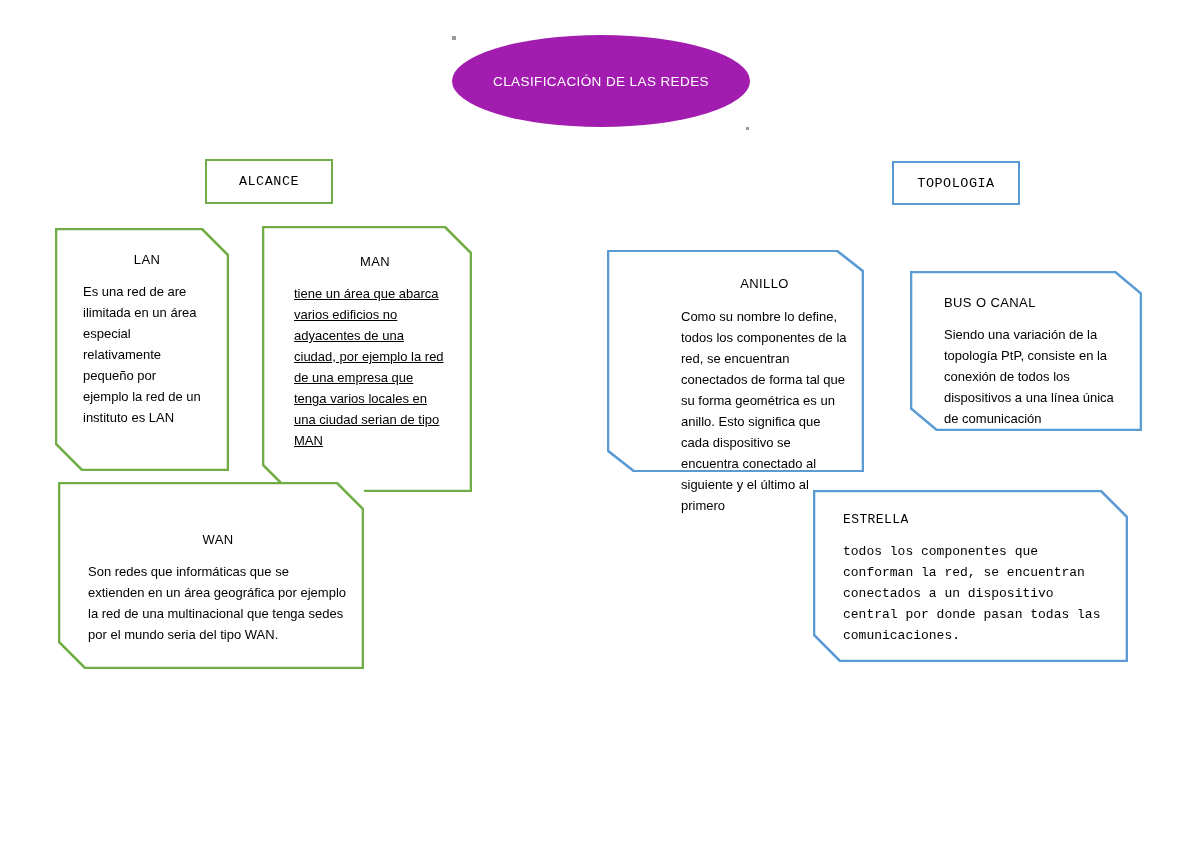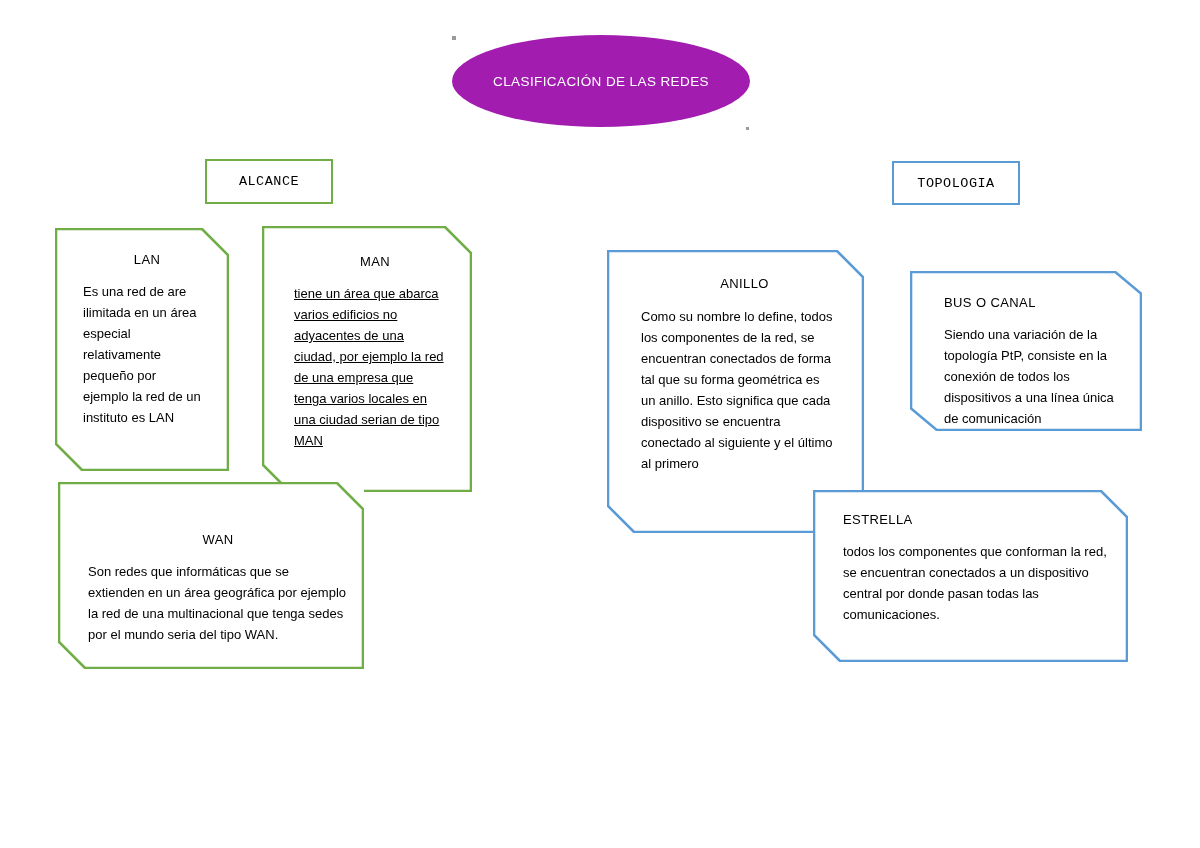--- a/index.html
+++ b/index.html
@@ -136,41 +136,41 @@
   <div class="note z3" style="left:58px; top:482px; width:306px; height:187px;">
     <svg class="note-shape" viewBox="0 0 306 187" preserveAspectRatio="none">
       <polygon points="1,1 279,1 305,27 305,186 27,186 1,160" fill="#ffffff" stroke="#70AD47" stroke-width="2.6" stroke-linejoin="miter" vector-effect="non-scaling-stroke"></polygon>
     </svg>
     <div class="note-inner" style="padding:24px 16px 10px 30px;margin-top:26px;">
       <p class="note-title" style="margin-bottom:14px;">WAN</p>
       <p class="note-body" style="max-width:258px;">Son redes que informáticas que se extienden en un área geográfica por ejemplo la red de una multinacional que tenga sedes por el mundo seria del tipo WAN.</p>
     </div>
   </div>
 
-  <div class="note z2" style="left:607px; top:250px; width:257px; height:283px;">
+  <div class="note z2" style="left:607px; top:250px; width:257px; height:222px;padding-left:40px;">
     <svg class="note-shape" viewBox="0 0 257 283" preserveAspectRatio="none">
       <polygon points="1,1 230,1 256,27 256,282 27,282 1,256" fill="#ffffff" stroke="#5B9BD5" stroke-width="2.6" stroke-linejoin="miter" vector-effect="non-scaling-stroke"></polygon>
     </svg>
     <div class="note-inner" style="padding:26px 16px 10px 34px;">
       <p class="note-title" style="margin-bottom:15px;">ANILLO</p>
       <p class="note-body" style="max-width:192px;">Como su nombre lo define, todos los componentes de la red, se encuentran conectados de forma tal que su forma geométrica es un anillo. Esto significa que cada dispositivo se encuentra conectado al siguiente y el último al primero</p>
     </div>
   </div>
 
   <div class="note z2" style="left:910px; top:271px; width:232px; height:160px;">
     <svg class="note-shape" viewBox="0 0 232 191" preserveAspectRatio="none">
       <polygon points="1,1 205,1 231,27 231,190 27,190 1,164" fill="#ffffff" stroke="#5B9BD5" stroke-width="2.6" stroke-linejoin="miter" vector-effect="non-scaling-stroke"></polygon>
     </svg>
     <div class="note-inner" style="padding:24px 14px 10px 34px;">
       <p class="note-title" style="text-align:left; margin-bottom:14px;">BUS O CANAL</p>
       <p class="note-body" style="max-width:182px;">Siendo una variación de la topología PtP, consiste en la conexión de todos los dispositivos a una línea única de comunicación</p>
     </div>
   </div>
 
-  <div class="note z4" style="left:813px; top:490px; width:315px; height:172px;">
+  <div class="note z4" style="left:813px; top:490px; width:315px; height:172px;font-family:Liberation Mono, monospace;">
     <svg class="note-shape" viewBox="0 0 315 172" preserveAspectRatio="none">
       <polygon points="1,1 288,1 314,27 314,171 27,171 1,145" fill="#ffffff" stroke="#5B9BD5" stroke-width="2.6" stroke-linejoin="miter" vector-effect="non-scaling-stroke"></polygon>
     </svg>
     <div class="note-inner" style="padding:22px 14px 10px 30px;">
       <p class="note-title" style="text-align:left; margin-bottom:14px;">ESTRELLA</p>
       <p class="note-body" style="max-width:268px;">todos los componentes que conforman la red, se encuentran conectados a un dispositivo central por donde pasan todas las comunicaciones.</p>
     </div>
   </div>
 
 </div>

